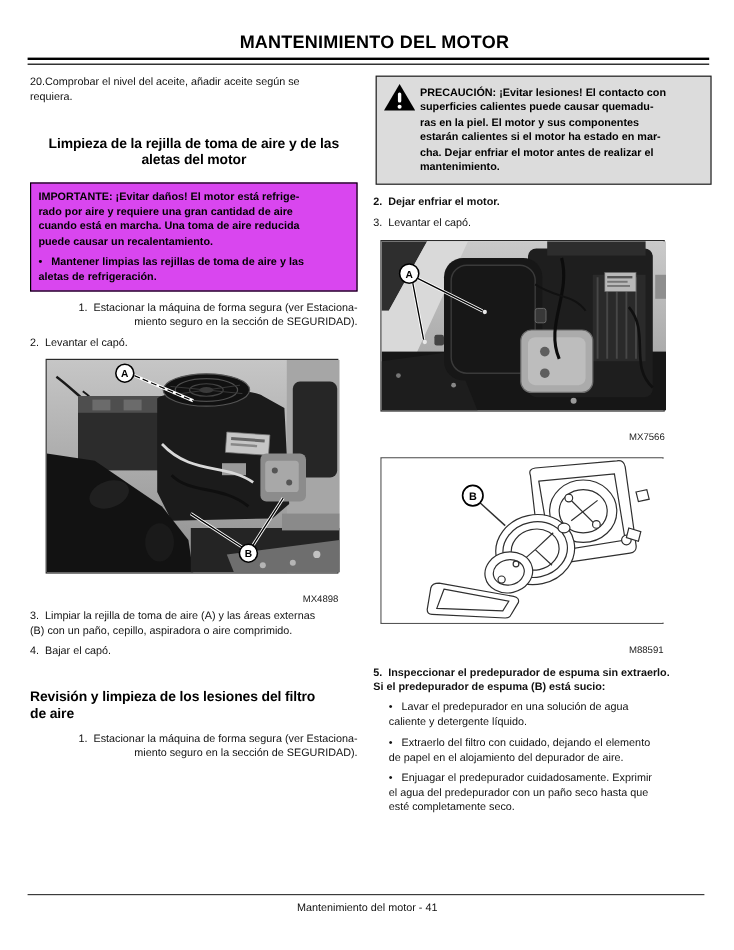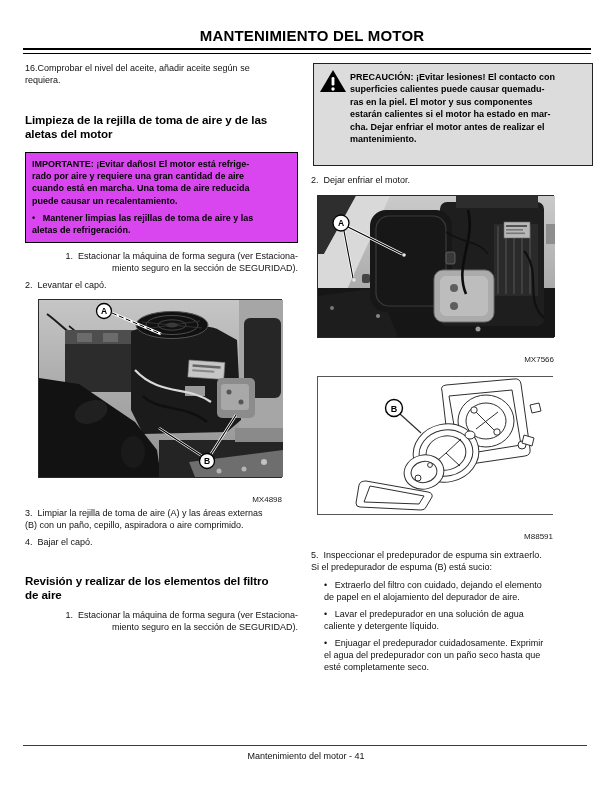--- a/index.html
+++ b/index.html
@@ -21,39 +21,39 @@
   .col-right{left:311px;top:63px;width:282px;}
 
   .body{
     font-size:9px;line-height:12px;white-space:pre-line;color:#111;
   }
   .bold{font-weight:bold;color:#000;}
   .h2{
     font-size:11.6px;line-height:14px;font-weight:bold;color:#000;
     white-space:pre-line;letter-spacing:-.1px;
   }
-  .mt-heading{margin-top:27px;}
+  .mt-heading{margin-top:27px;text-align:center;}
   .mt-heading2{margin-top:26px;}
   .mt-3{margin-top:3px;}
   .mt-4{margin-top:4px;}
   .mt-5{margin-top:5px;}
   .mt-6{margin-top:6px;}
   .mt-7{margin-top:7px;text-align:right;}
-  .mt-8{margin-top:8px;}
+  .mt-8{margin-top:8px;font-weight:bold;}
 
   .important-box{
     margin-top:11px;border:1.3px solid #000;padding:5px 6px 6px 6px;
     background:#d946ef;
   }
   .important-box .body{line-height:12.2px;}
   .mt-b{margin-top:5px;}
 
   .caution-box{
     position:relative;margin-left:2px;width:280px;box-sizing:border-box;
-    border:1px solid #222;padding:7px 8px 20px 36px;
+    border:1px solid #222;padding:7px 8px 8px 36px;
   }
   .warn-icon{position:absolute;left:5px;top:5px;width:28px;height:25px;}
   .caution-text{
     font-size:9px;line-height:12.4px;font-weight:bold;color:#000;
     white-space:pre-line;
   }
 
   .figure-wrap{display:block;}
   .fig1{margin-top:8px;margin-left:13px;width:244px;}
   .fig2{margin-top:9px;margin-left:6px;width:237px;}
@@ -73,21 +73,21 @@
 </head>
 <body>
 
 <div class="page">
 
   <div class="title">MANTENIMIENTO DEL MOTOR</div>
   <div class="rule rule-thick"></div>
   <div class="rule rule-thin"></div>
 
   <div class="col col-left">
-    <div class="body">16.Comprobar el nivel del aceite, añadir aceite según se
+    <div class="body">20.Comprobar el nivel del aceite, añadir aceite según se
 requiera.</div>
 
     <div class="h2 mt-heading">Limpieza de la rejilla de toma de aire y de las
 aletas del motor</div>
 
     <div class="important-box">
       <div class="body bold">IMPORTANTE: ¡Evitar daños! El motor está refrige-
 rado por aire y requiere una gran cantidad de aire
 cuando está en marcha. Una toma de aire reducida
 puede causar un recalentamiento.</div>
@@ -155,21 +155,21 @@
           <text x="168" y="164.2" text-anchor="middle" font-size="8.5" font-weight="bold" fill="#000">B</text>
         </svg>
       </div>
       <div class="caption">MX4898</div>
     </div>
 
     <div class="body mt-3">3.&nbsp;&nbsp;Limpiar la rejilla de toma de aire (A) y las áreas externas
 (B) con un paño, cepillo, aspiradora o aire comprimido.</div>
     <div class="body mt-5">4.&nbsp;&nbsp;Bajar el capó.</div>
 
-    <div class="h2 mt-heading2">Revisión y realizar de los elementos del filtro
+    <div class="h2 mt-heading2">Revisión y limpieza de los lesiones del filtro
 de aire</div>
     <div class="body mt-7">1.&nbsp;&nbsp;Estacionar la máquina de forma segura (ver Estaciona-
 miento seguro en la sección de SEGURIDAD).</div>
   </div>
 
   <div class="col col-right">
 
     <div class="caution-box" style="background:#dcdcdc;">
       <svg class="warn-icon" viewBox="0 0 28 25">
         <polygon points="14,1 27,23 1,23" fill="#000"></polygon>
@@ -178,20 +178,21 @@
       </svg>
       <div class="caution-text">PRECAUCIÓN: ¡Evitar lesiones! El contacto con
 superficies calientes puede causar quemadu-
 ras en la piel. El motor y sus componentes
 estarán calientes si el motor ha estado en mar-
 cha. Dejar enfriar el motor antes de realizar el
 mantenimiento.</div>
     </div>
 
     <div class="body mt-8">2.&nbsp;&nbsp;Dejar enfriar el motor.</div>
+    <div class="body mt-5">3.&nbsp;&nbsp;Levantar el capó.</div>
 
     <div class="figure-wrap fig2">
       <div class="figure-frame">
         <svg width="237" height="141" viewBox="0 0 237 141">
           <defs>
             <linearGradient id="pbg2" x1="0" y1="0" x2="0" y2="1">
               <stop offset="0" stop-color="#cacaca"></stop>
                 <stop offset="1" stop-color="#9b9b9b"></stop>
             </linearGradient>
           </defs>
@@ -277,24 +278,24 @@
           <circle cx="76" cy="31" r="8.5" fill="#fff" stroke="#000" stroke-width="1.4"></circle>
           <text x="76" y="34.5" text-anchor="middle" font-size="9" font-weight="bold" fill="#000">B</text>
         </svg>
       </div>
       <div class="caption">M88591</div>
     </div>
 
     <div class="body mt-8">5.&nbsp;&nbsp;Inspeccionar el predepurador de espuma sin extraerlo.
 Si el predepurador de espuma (B) está sucio:</div>
     <div class="bullets">
+      <div class="body mt-5">•&nbsp;&nbsp;&nbsp;Lavar el predepurador en una solución de agua
+caliente y detergente líquido.</div>
       <div class="body mt-6">•&nbsp;&nbsp;&nbsp;Extraerlo del filtro con cuidado, dejando el elemento
 de papel en el alojamiento del depurador de aire.</div>
-      <div class="body mt-5">•&nbsp;&nbsp;&nbsp;Lavar el predepurador en una solución de agua
-caliente y detergente líquido.</div>
       <div class="body mt-5">•&nbsp;&nbsp;&nbsp;Enjuagar el predepurador cuidadosamente. Exprimir
 el agua del predepurador con un paño seco hasta que
 esté completamente seco.</div>
     </div>
   </div>
 
   <div class="footer-rule"></div>
   <div class="footer-text">Mantenimiento del motor - 41</div>
 
 </div>

